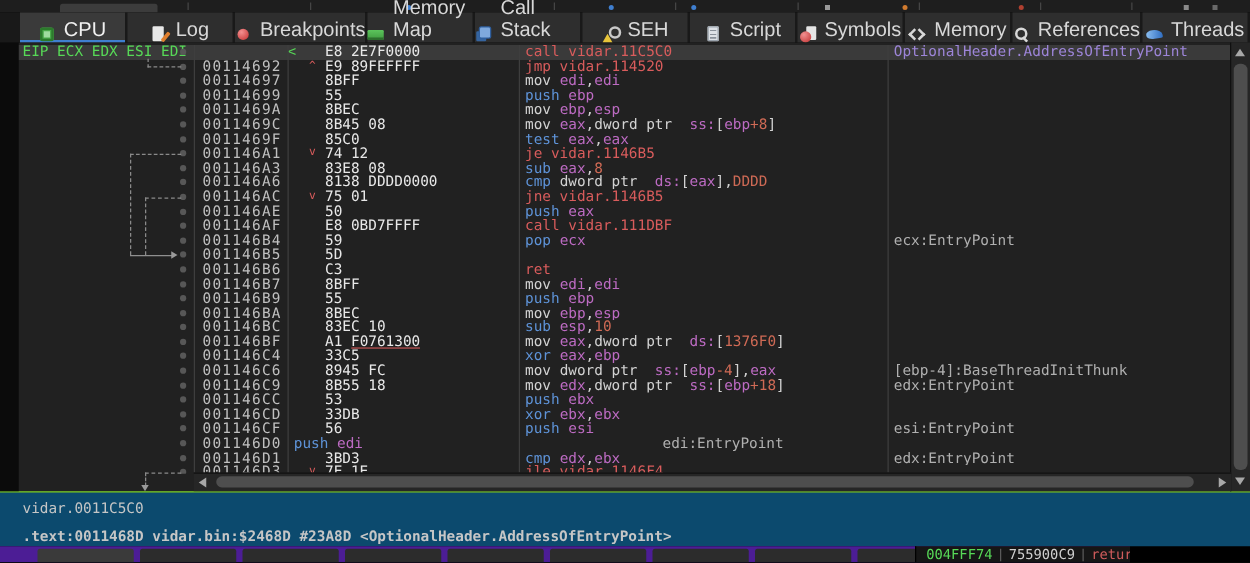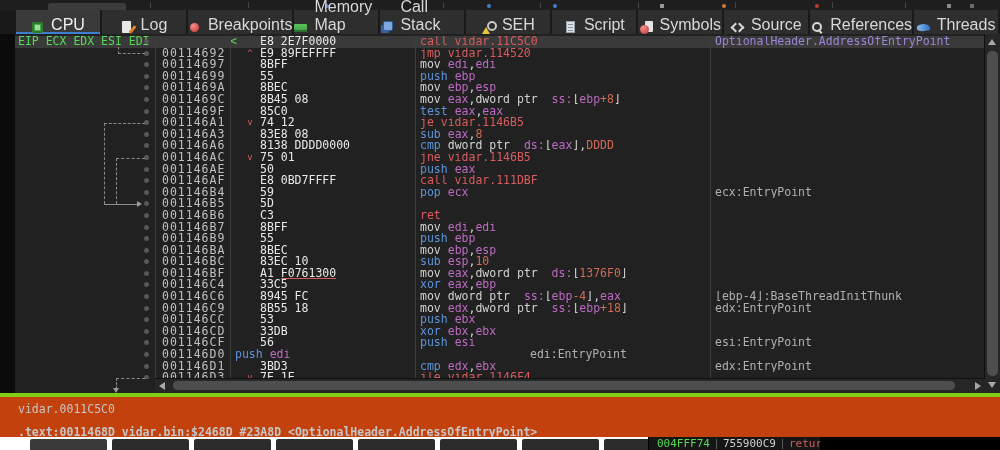--- a/index.html
+++ b/index.html
@@ -78,25 +78,25 @@
   .vscroll{position:absolute;right:0;top:0;bottom:0;width:15px;background:#262626;border-left:1px solid #101010;z-index:5;}
   .vthumb{position:absolute;left:2px;right:2px;top:17px;bottom:17px;background:#4e4e4e;border-radius:5px;}
   .tri{position:absolute;width:0;height:0;}
   .tri.up{left:3px;top:5px;border-left:4px solid transparent;border-right:4px solid transparent;border-bottom:6px solid #a8a8a8;}
   .tri.down{left:3px;bottom:5px;border-left:4px solid transparent;border-right:4px solid transparent;border-top:6px solid #a8a8a8;}
   .hscroll{position:absolute;left:155px;right:15px;bottom:0;height:14px;background:#262626;border-top:1px solid #101010;z-index:5;}
   .hthumb{position:absolute;left:18px;right:30px;top:2px;height:9px;background:#4e4e4e;border-radius:5px;}
   .tri.left{left:4px;top:3px;border-top:4px solid transparent;border-bottom:4px solid transparent;border-right:6px solid #a8a8a8;}
   .tri.right{right:4px;top:3px;border-top:4px solid transparent;border-bottom:4px solid transparent;border-left:6px solid #a8a8a8;}
   
-  .infopanel{position:absolute;left:0;top:393px;width:1000px;height:44px;background:#c2410c;border-top:4px solid #84cc16;box-sizing:border-box;}
+  .infopanel{position:absolute;left:0;top:393px;width:1000px;height:44px;background:#0c4a6e;border-top:1px solid #84cc16;box-sizing:border-box;}
   .infoline{position:absolute;left:18px;font-size:11.5px;color:#c6c6c6;white-space:pre;}
   .il1{top:5px;} .il2{top:28px;font-weight:bold;}
   
-  .bottomstrip{position:absolute;left:0;top:437px;width:820px;height:13px;background:#ffffff;}
+  .bottomstrip{position:absolute;left:0;top:437px;width:904px;height:13px;background:#4c1d95;}
   .stubs{position:absolute;left:30px;top:2px;display:flex;gap:5px;}
   .stub{width:77px;height:11px;background:#2c2c2c;border-radius:2px 2px 0 0;}
   .stub.on{background:#3a3a3a;}
   .stackrow{position:absolute;right:0;top:0;width:172px;height:13px;background:#161616;border-left:1px solid #000;
             display:flex;align-items:center;font-size:11px;line-height:13px;white-space:pre;padding-left:8px;box-sizing:border-box;overflow:hidden;}
   .stackrow .vd{width:1px;height:10px;background:#5a5a5a;margin:0 6px;flex:none;}
   .st-addr{color:var(--stack-green);} .st-val{color:#cfcfcf;} .st-com{color:var(--stack-red);}
 </style>
 </head>
 <body>
@@ -152,21 +152,21 @@
       <div class="tab">
         <span class="ti ti-script"></span>
         <span>Script</span>
       </div>
       <div class="tab">
         <span class="ti ti-symbols"></span>
         <span>Symbols</span>
       </div>
       <div class="tab">
         <span class="ti ti-source"></span>
-        <span>Source</span>
+        <span>Memory</span>
       </div>
       <div class="tab">
         <span class="ti ti-references"></span>
         <span>References</span>
       </div>
       <div class="tab">
         <span class="ti ti-threads"></span>
         <span>Threads</span>
       </div>
     </div>

